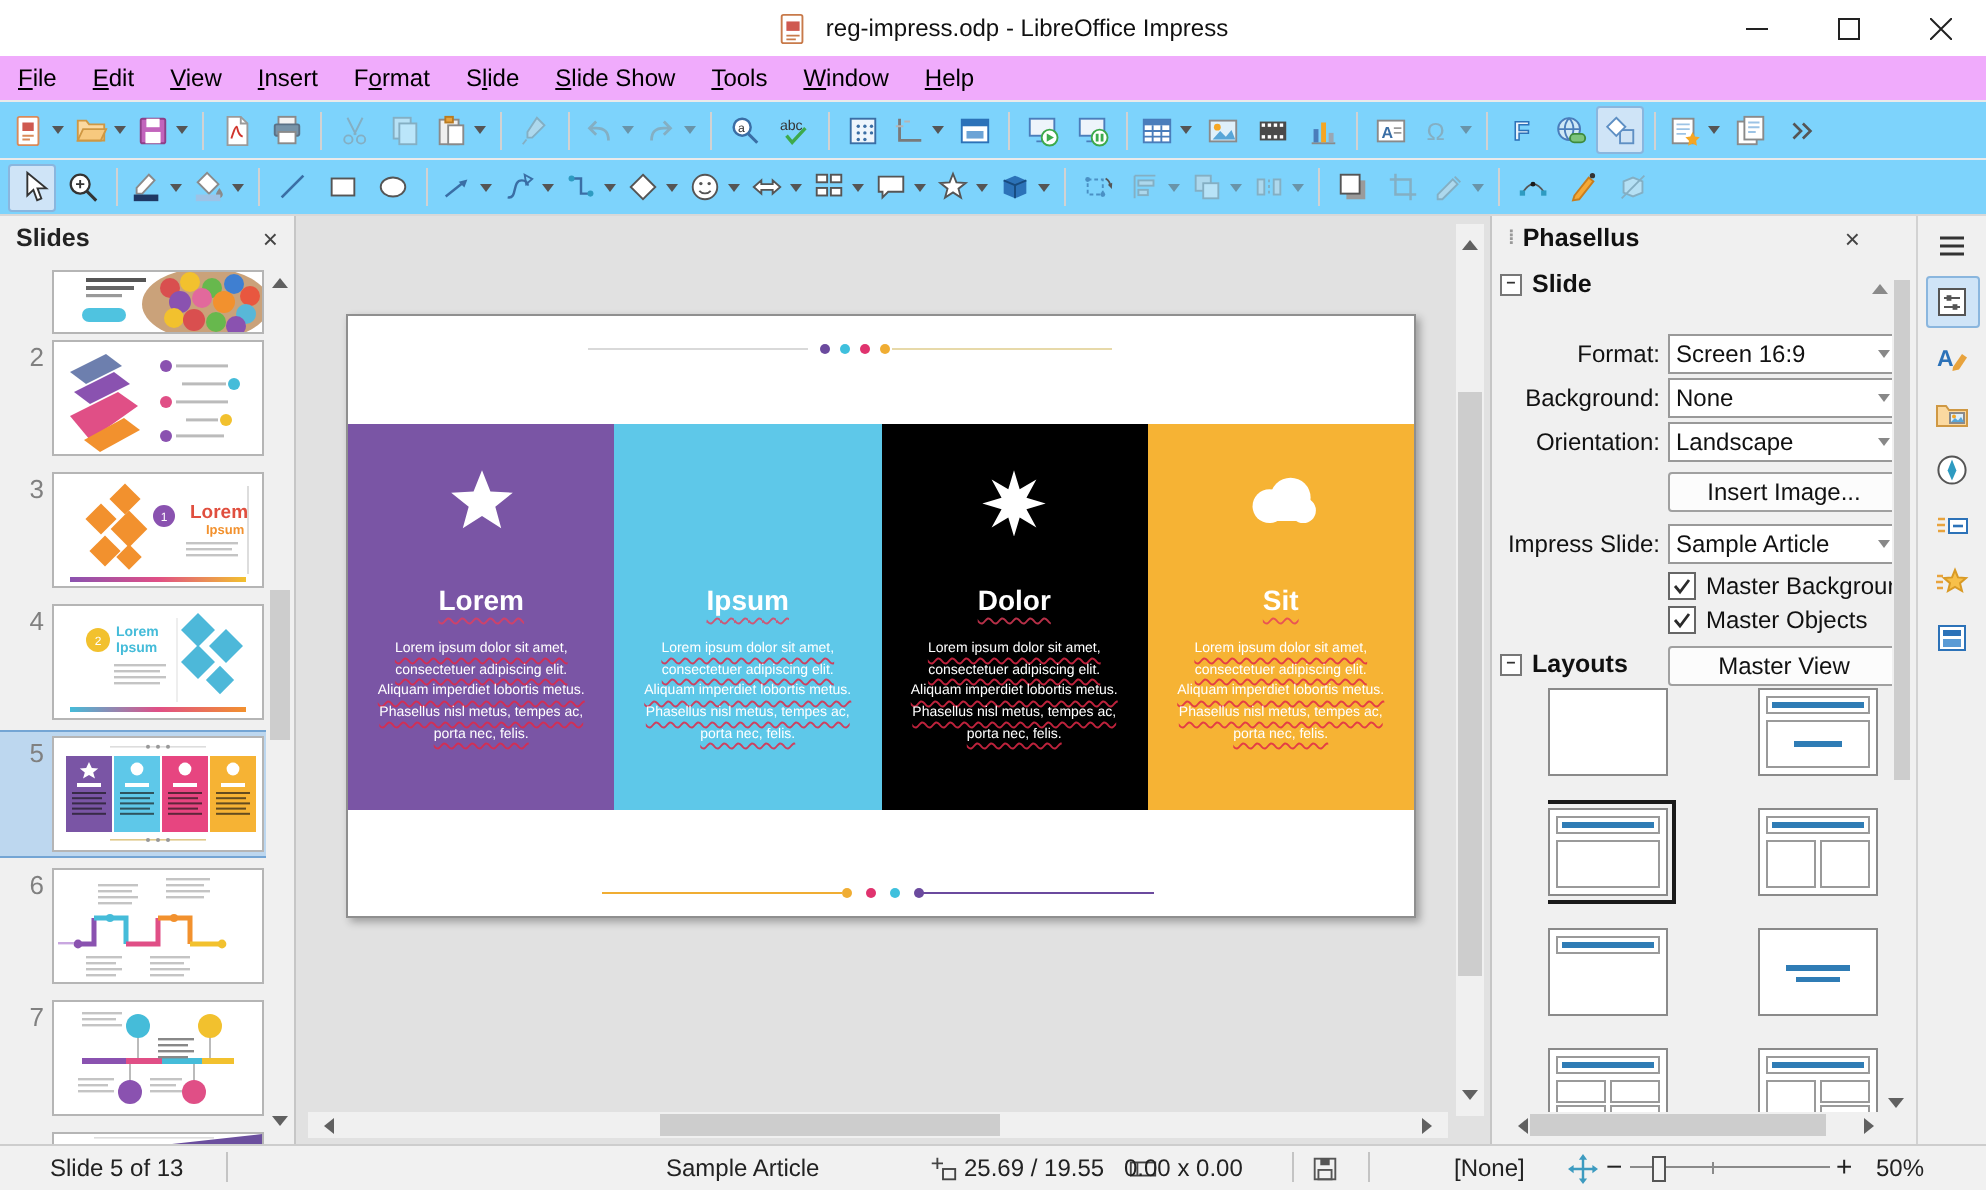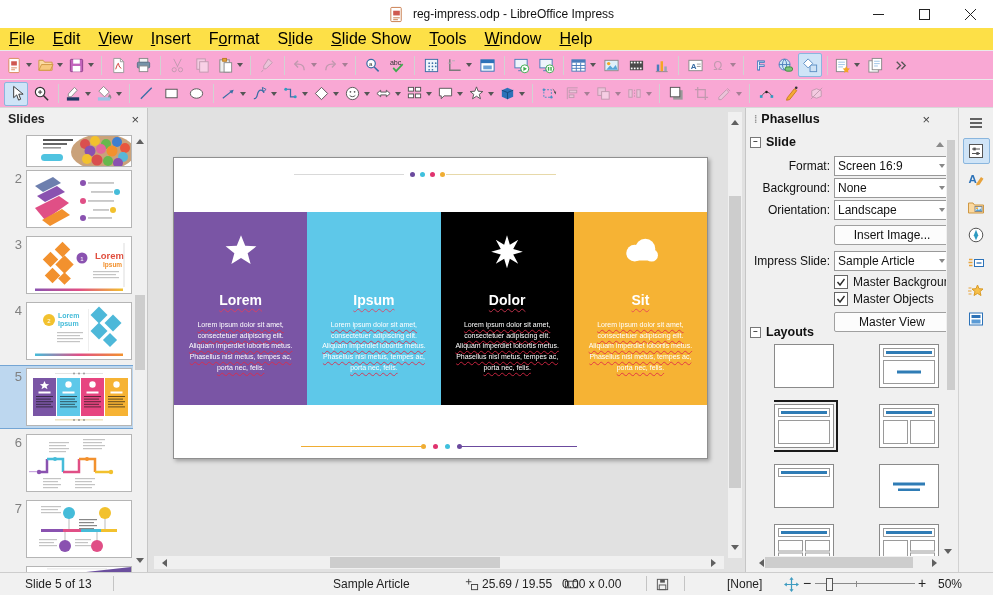--- a/index.html
+++ b/index.html
@@ -7,25 +7,25 @@
        font-family:"Liberation Sans","DejaVu Sans",sans-serif;overflow:hidden;
        outline:1px solid #9a9a9a;}
   svg{display:block}
   
   .titlebar{position:absolute;left:0;top:0;width:100%;height:28px;background:#fff;display:flex;align-items:center;justify-content:center;}
   .app-icon{margin-left:9px;width:17px;height:17px;}
   .title-text{margin-left:8px;font-size:12px;color:#111;}
   .win-controls{position:absolute;right:0;top:0;height:28px;display:flex;}
   .win-btn{width:46px;height:28px;display:flex;align-items:center;justify-content:center;color:#222;font-size:14px;background:#fff;border:none;padding:0;}
   
-  .menubar{position:absolute;top:28px;left:0;width:100%;height:22px;background:#fde047;display:flex;align-items:center;font-size:16px;color:#111;}
+  .menubar{position:absolute;top:28px;left:0;width:100%;height:22px;background:#f0abfc;display:flex;align-items:center;font-size:12px;color:#111;}
   .menu-item{padding:2px 9px;background:transparent;border:none;font:inherit;}
   .menu-item u{text-decoration:underline;}
   
-  .toolbar{position:absolute;left:0;width:100%;display:flex;align-items:center;background:#f9a8d4;box-sizing:border-box;padding-left:4px;}
+  .toolbar{position:absolute;left:0;width:100%;display:flex;align-items:center;background:#7dd3fc;box-sizing:border-box;padding-left:4px;}
   #toolbar1{top:50px;height:30px;border-top:1px solid #eaeaea;border-bottom:1px solid #eaeaea;}
   #toolbar2{top:80px;height:28px;border-bottom:1px solid #d8d8d8;}
   .tbtn{height:24px;min-width:24px;display:flex;align-items:center;justify-content:center;background:transparent;border:1px solid transparent;border-radius:2px;padding:0 1px;margin:0 1px 0 0;}
   .tbtn svg{width:17px;height:17px;}
   .tbtn.active{background:#cfe4f7;border-color:#8ab6de;}
   .tbtn.off{filter:grayscale(1) opacity(.5);}
   .caret{width:0;height:0;border-left:3.5px solid transparent;border-right:3.5px solid transparent;border-top:4px solid #555;margin-left:3px;}
   .tsep{width:1px;height:19px;background:#d2d2d2;margin:0 4px;flex:none;}
   
   .main{position:absolute;top:108px;left:0;width:993px;height:464px;}
@@ -1016,21 +1016,21 @@
         <span>Phasellus</span>
         <button class="panel-close">×</button>
       </div>
 
       <div class="section-header" style="margin-top:2px">
         <span class="collapse-box">−</span>
         <span>Slide</span>
         <span class="tri tri-up" style="position:static;margin-left:auto;margin-right:14px;border-bottom-color:#8a8a8a"></span>
       </div>
 
-      <div class="sb-row" style="margin-top:3px">
+      <div class="sb-row" style="margin-top:14px">
         <label>Format:</label>
         <div class="combo">
           <span>Screen 16:9</span>
           <span class="cbx-caret"></span>
         </div>
       </div>
       <div class="sb-row">
         <label>Background:</label>
         <div class="combo">
           <span>None</span>

